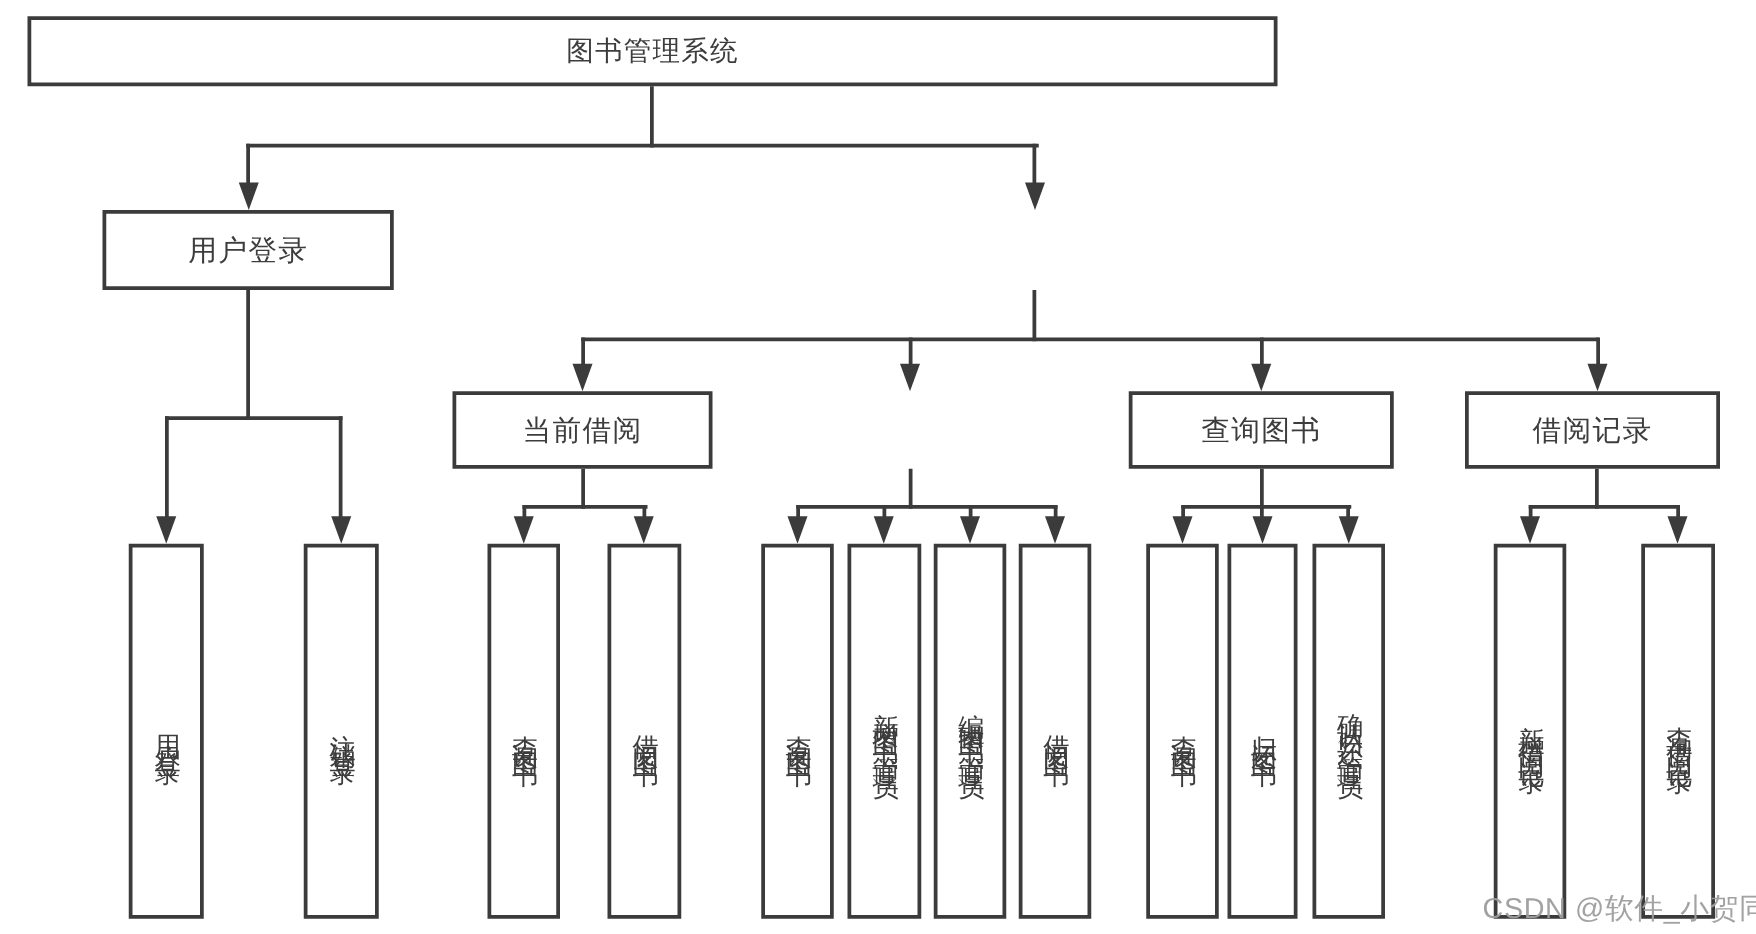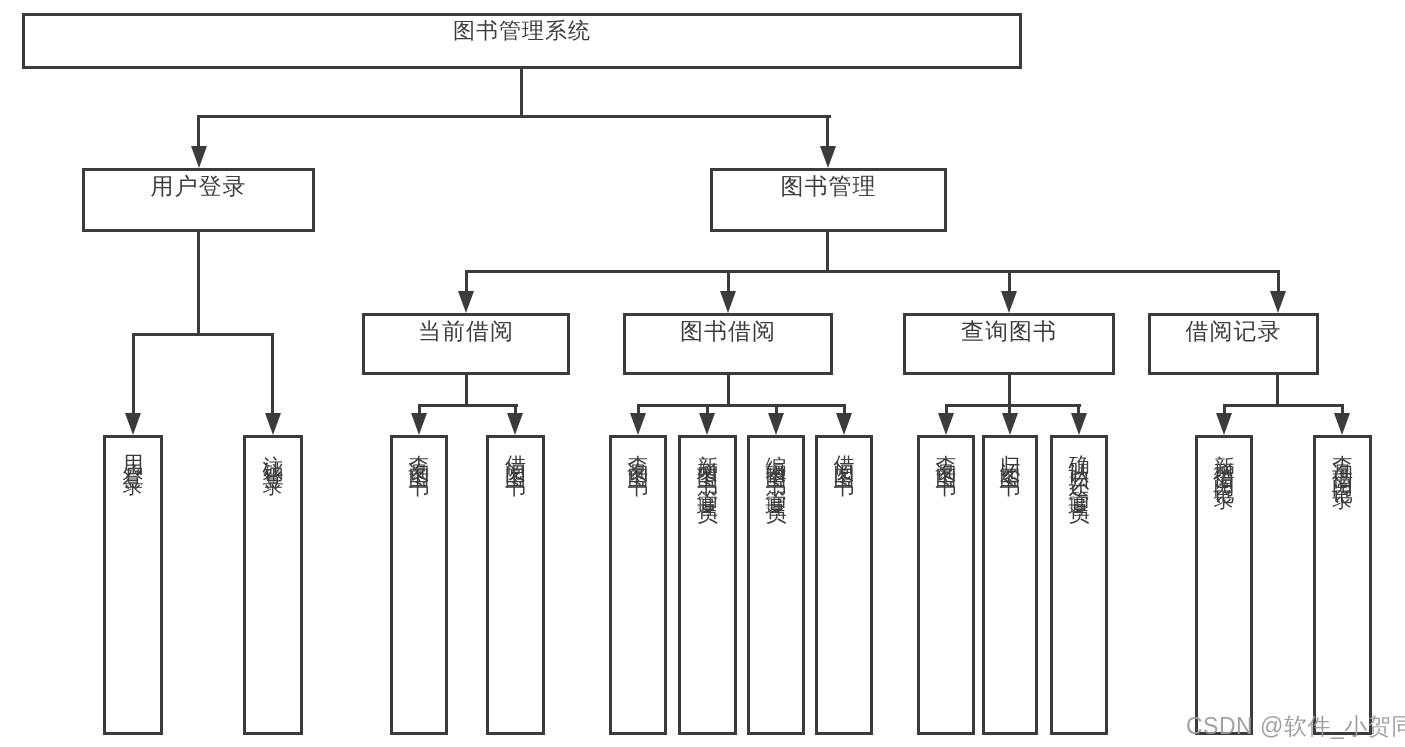--- a/index.html
+++ b/index.html
@@ -2,21 +2,21 @@
 <html><head>
 <meta charset="utf-8">
 <style>
   html,body{margin:0;padding:0;background:#fff;}
   #canvas{
     position:relative;width:1405px;height:747px;background:#ffffff;overflow:hidden;
     font-family:"Liberation Sans","DejaVu Sans",sans-serif;
   }
   .bx{
     position:absolute;background:#fff;border:3px solid #3b3b3b;box-sizing:border-box;
-    display:flex;justify-content:center;
+    display:flex;align-items:center;justify-content:center;
     color:#3d3d3d;font-size:23px;letter-spacing:1px;white-space:nowrap;
   }
   .vbx{letter-spacing:0;}
   .vt{writing-mode:vertical-rl;text-orientation:mixed;font-size:21px;letter-spacing:7px;line-height:1.05;color:#3d3d3d;}
   .vl{position:absolute;width:3px;background:#3b3b3b;}
   .hl{position:absolute;height:3px;background:#3b3b3b;}
   .ar{position:absolute;width:0;height:0;border-left:8px solid transparent;border-right:8px solid transparent;border-top:22px solid #3b3b3b;}
   .wm{position:absolute;left:1186px;top:711px;font-size:23px;color:#9d9d9d;opacity:.95;z-index:5;letter-spacing:.5px;white-space:nowrap;}
 </style>
 </head>
@@ -31,23 +31,20 @@
   <div class="vl" style="left:520px;top:69px;height:49px"></div>
   <div class="hl" style="left:197px;top:115px;width:634px"></div>
   <div class="vl" style="left:197px;top:115px;height:33px"></div>
   <div class="ar" style="left:191px;top:146px"></div>
   <div class="vl" style="left:826px;top:115px;height:33px"></div>
   <div class="ar" style="left:820px;top:146px"></div>
 
   <div class="bx" style="left:82px;top:168px;width:233px;height:64px">
     <span>用户登录</span>
   </div>
-  <div class="bx" style="left:710px;top:168px;width:237px;height:64px">
-    <span>图书管理</span>
-  </div>
 
   <div class="vl" style="left:197px;top:232px;height:103px"></div>
   <div class="hl" style="left:132px;top:333px;width:142px"></div>
   <div class="vl" style="left:132px;top:333px;height:82px"></div>
   <div class="ar" style="left:125px;top:413px"></div>
   <div class="vl" style="left:271px;top:333px;height:82px"></div>
   <div class="ar" style="left:265px;top:413px"></div>
 
   <div class="vl" style="left:826px;top:232px;height:41px"></div>
   <div class="hl" style="left:465px;top:270px;width:814px"></div>
@@ -56,27 +53,24 @@
   <div class="vl" style="left:727px;top:270px;height:23px"></div>
   <div class="ar" style="left:720px;top:291px"></div>
   <div class="vl" style="left:1008px;top:270px;height:23px"></div>
   <div class="ar" style="left:1001px;top:291px"></div>
   <div class="vl" style="left:1277px;top:270px;height:23px"></div>
   <div class="ar" style="left:1270px;top:291px"></div>
 
   <div class="bx" style="left:362px;top:313px;width:208px;height:62px">
     <span>当前借阅</span>
   </div>
-  <div class="bx" style="left:623px;top:313px;width:210px;height:62px">
-    <span>图书借阅</span>
-  </div>
   <div class="bx" style="left:903px;top:313px;width:212px;height:62px">
     <span>查询图书</span>
   </div>
-  <div class="bx" style="left:1148px;top:313px;width:171px;height:62px">
+  <div class="bx" style="left:1172px;top:313px;width:204px;height:62px">
     <span>借阅记录</span>
   </div>
 
   <div class="vl" style="left:465px;top:375px;height:32px"></div>
   <div class="hl" style="left:418px;top:404px;width:100px"></div>
   <div class="vl" style="left:418px;top:404px;height:11px"></div>
   <div class="ar" style="left:411px;top:413px"></div>
   <div class="vl" style="left:514px;top:404px;height:11px"></div>
   <div class="ar" style="left:507px;top:413px"></div>
 

